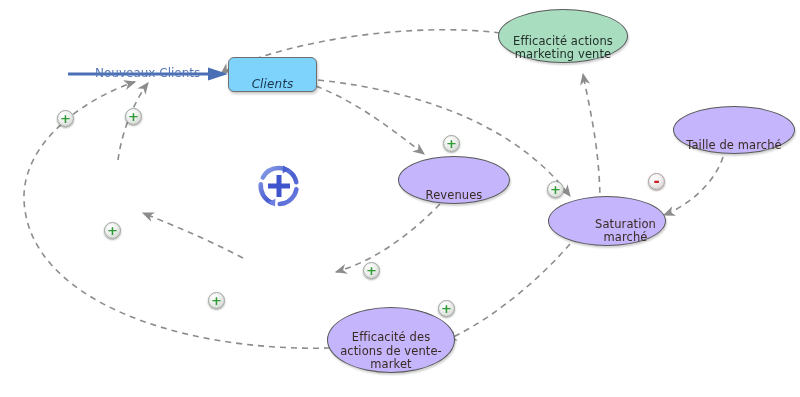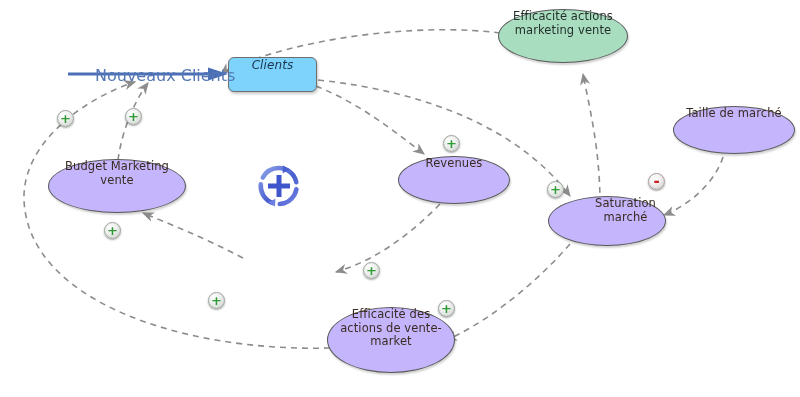--- a/index.html
+++ b/index.html
@@ -2,35 +2,35 @@
 <html><head>
 <meta charset="utf-8">
 <style>
   html,body{margin:0;padding:0;background:#ffffff;}
   body{width:800px;height:397px;overflow:hidden;
        font-family:"DejaVu Sans","Liberation Sans",sans-serif;}
   #canvas{position:relative;width:800px;height:397px;background:#fff;}
   svg.layer{position:absolute;left:0;top:0;width:800px;height:397px;}
   #edges{z-index:1;}
 
-  .node{position:absolute;z-index:3;display:flex;align-items:flex-start;
+  .node{position:absolute;z-index:3;display:flex;align-items:flex-end;
         justify-content:center;text-align:center;box-sizing:border-box;}
   .ellipse{border-radius:50%;border:1.6px solid #595959;
            box-shadow:1px 2px 2px rgba(0,0,0,.18);}
   .ell-orange{background:#c4b5fd;}
   .ell-green{background:#a9ddc0;}
   .node-label{color:#3a2b22;line-height:1.18;padding:0 4px;
               font-size:11.5px;letter-spacing:.1px;}
   .ell-green .node-label{color:#24302a;}
 
   .stock{background:#7dd3fc;border:1.7px solid #6e6e6e;
          box-shadow:1px 2px 3px rgba(0,0,0,.22);border-radius:6px;font-style:italic;}
   .stock .node-label{color:#1b3550;font-size:12px;}
 
-  .flow-label{position:absolute;z-index:4;color:#5577b5;font-size:16px;
+  .flow-label{position:absolute;z-index:4;color:#5577b5;font-size:12px;
               white-space:nowrap;}
 
   .badge{position:absolute;z-index:5;width:17px;height:17px;border-radius:50%;
          display:flex;align-items:center;justify-content:center;
          box-shadow:0 1px 2px rgba(0,0,0,.35);box-sizing:border-box;}
   .badge-plus{background:radial-gradient(circle at 34% 28%,#ffffff 0%,#eef0ee 42%,#c9cdc9 100%);
               border:1px solid #9aa39a;}
   .badge-minus{background:radial-gradient(circle at 34% 28%,#ffffff 0%,#f2f0f0 42%,#cfc9c9 100%);
                border:1px solid #a89a9a;}
   .badge span{font-size:13px;font-weight:bold;line-height:1;}
@@ -91,24 +91,20 @@
 
   <div class="node ellipse ell-green" style="left:498px;top:9px;width:130px;height:54px;">
     <div class="node-label" style="white-space:pre-line;">Efficacité actions
 marketing vente</div>
   </div>
 
   <div class="node ellipse ell-orange" style="left:673px;top:106px;width:122px;height:48px;">
     <div class="node-label">Taille de marché</div>
   </div>
 
-  <div class="node ellipse ell-orange" style="left:48px;top:159px;width:138px;height:54px;">
-    <div class="node-label" style="white-space:pre-line;">Budget Marketing
-vente</div>
-  </div>
 
   <div class="node ellipse ell-orange" style="left:398px;top:156px;width:112px;height:48px;">
     <div class="node-label">Revenues</div>
   </div>
 
   <div class="node ellipse ell-orange" style="left:548px;top:196px;width:118px;height:50px;">
     <div class="node-label" style="white-space:pre-line;margin-left:37px;">Saturation
 marché</div>
   </div>
 

